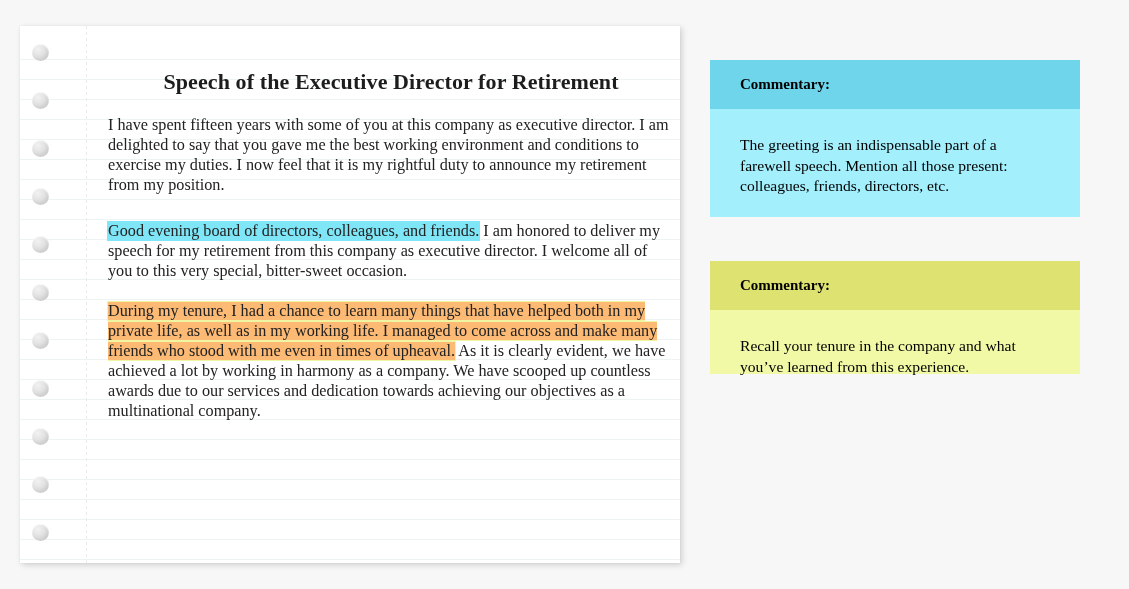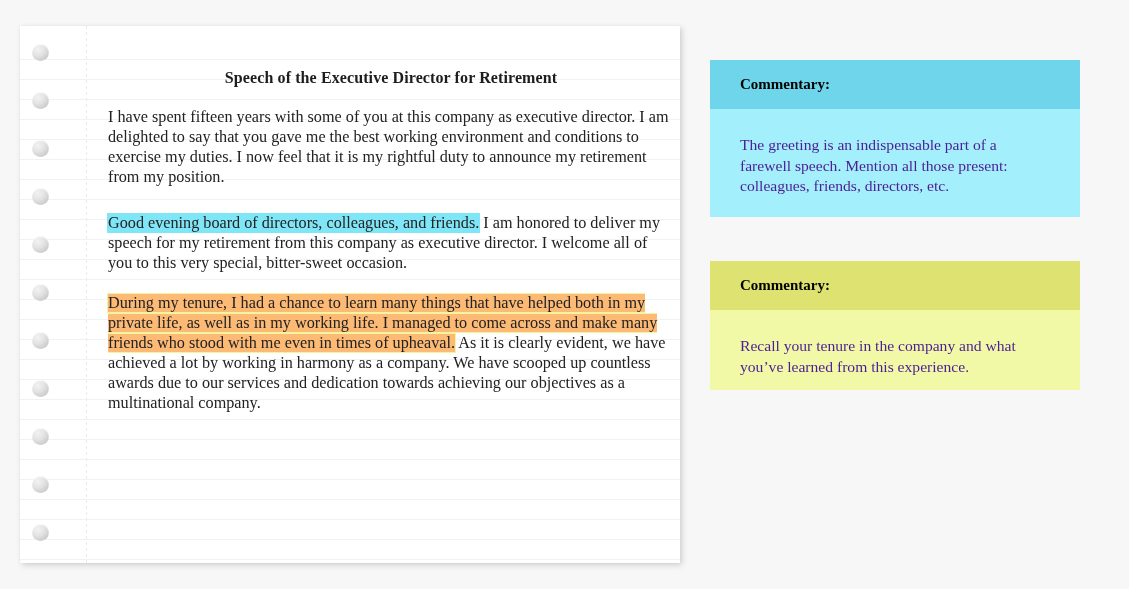--- a/index.html
+++ b/index.html
@@ -83,21 +83,21 @@
   
   #doc-content {
     position: absolute;
     left: 88px;
     top: 0;
     width: 566px;
     height: 100%;
   }
   #doc-title {
     text-align: center;
-    font-size: 16px;
+    font-size: 22px;
     font-weight: bold;
     color: #1d1d1d;
     margin: 0;
     padding-top: 43px;
     letter-spacing: 0.1px;
   }
   .para {
     font-size: 16.2px;
     line-height: 20px;
     color: #222222;
@@ -125,31 +125,31 @@
   .commentary-header {
     font-size: 15px;
     font-weight: bold;
     color: #000000;
     padding: 16px 30px;
     line-height: 17px;
   }
   .commentary-body {
     font-size: 15.6px;
     line-height: 20.5px;
-    color: #4c1d95;
+    color: #000000;
     padding: 26px 30px 30px 30px;
   }
 
   #commentary-greeting { left: 710px; top: 60px; }
   #commentary-greeting .commentary-header { background: #6ed5ea; }
   #commentary-greeting .commentary-body   { background: #a3effc; height: 108px; }
 
   #commentary-tenure { left: 710px; top: 261px; }
   #commentary-tenure .commentary-header { background: #dde270; }
-  #commentary-tenure .commentary-body   { background: #f1f9a7; height: 80px; }
+  #commentary-tenure .commentary-body   { background: #f1f9a7; height: 64px; }
 </style>
 </head>
 <body>
 
 <div id="paper">
 
   <div id="rule-lines"></div>
   <div id="margin-line"></div>
 
   <div id="holes">

